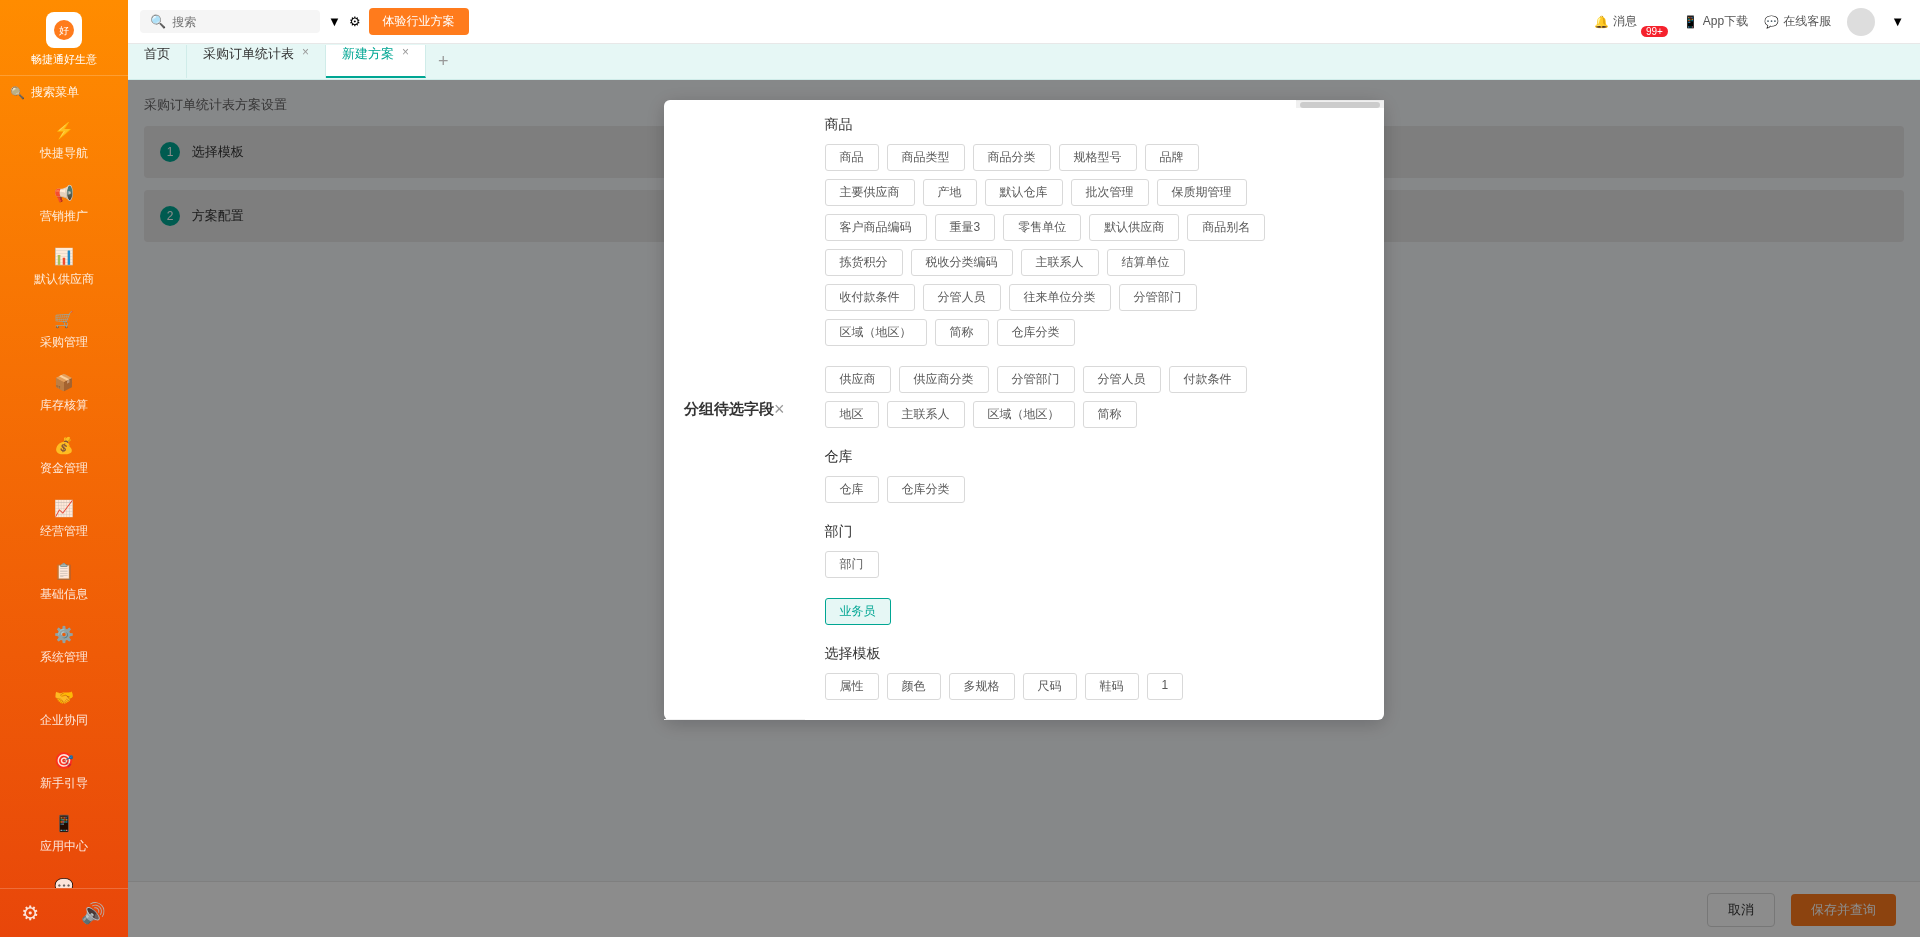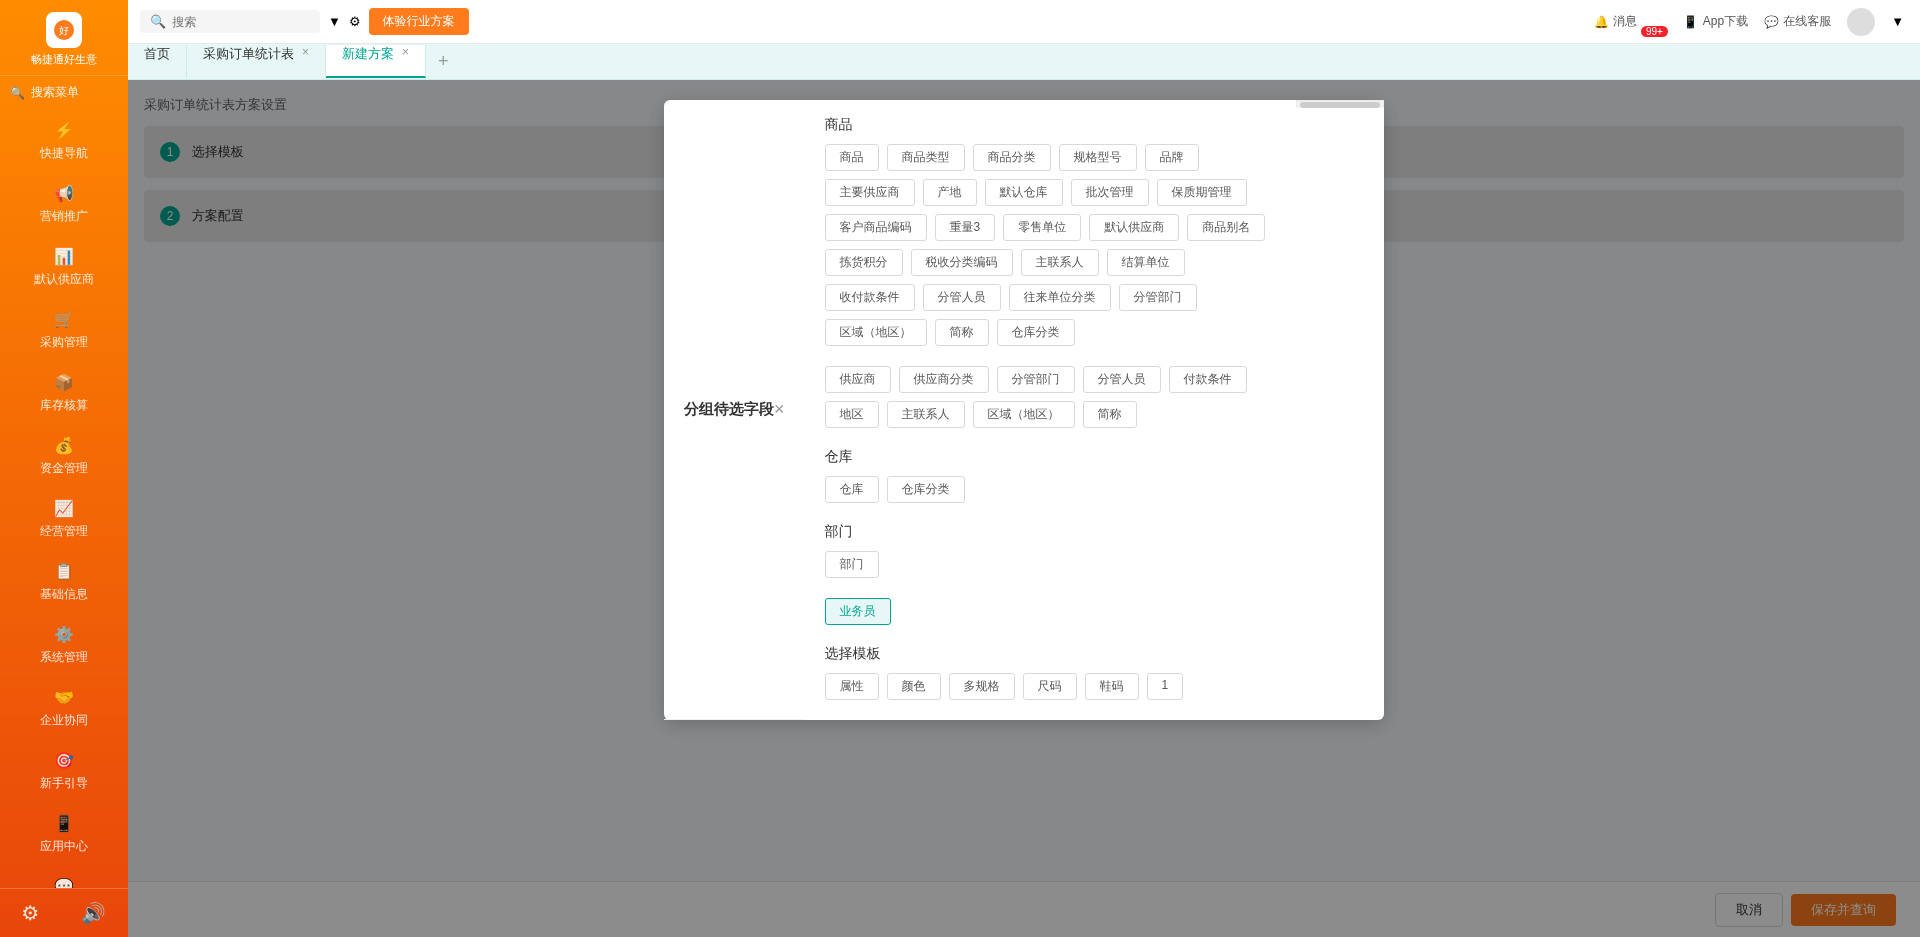--- a/index.html
+++ b/index.html
@@ -95,21 +95,21 @@
     .scroll-thumb { height: 6px; width: 80px; background: #ccc; border-radius: 3px; margin-left: 0; }
 
     
     .bg-section { background: #e5e5e5; border-radius: 4px; padding: 16px; margin-bottom: 12px; }
     .step-badge { display: inline-flex; align-items: center; justify-content: center; width: 20px; height: 20px; background: #00a693; color: #fff; border-radius: 50%; font-size: 12px; margin-right: 8px; }
     .step-label { font-size: 13px; color: #333; font-weight: 500; }
 
     
     .footer-bar {
       position: fixed; left: 128px; right: 0; bottom: 0; height: 56px;
-      background: #fff; border-top: 1px solid #e8e8e8; display: flex; align-items: center; justify-content: flex-end; padding: 0 24px; gap: 8px; z-index: 5;
+      background: #fff; border-top: 1px solid #e8e8e8; display: flex; align-items: center; justify-content: flex-end; padding: 0 24px; gap: 16px; z-index: 5;
     }
     .btn-cancel { padding: 7px 20px; border: 1px solid #d9d9d9; border-radius: 4px; background: #fff; color: #333; cursor: pointer; font-size: 13px; }
     .btn-primary { padding: 7px 20px; border: none; border-radius: 4px; background: #ff7b1c; color: #fff; cursor: pointer; font-size: 13px; }
   </style>
 </head>
 <body>
 
 <div class="sidebar">
   <div class="sidebar-logo">
     <div class="logo-icon">

